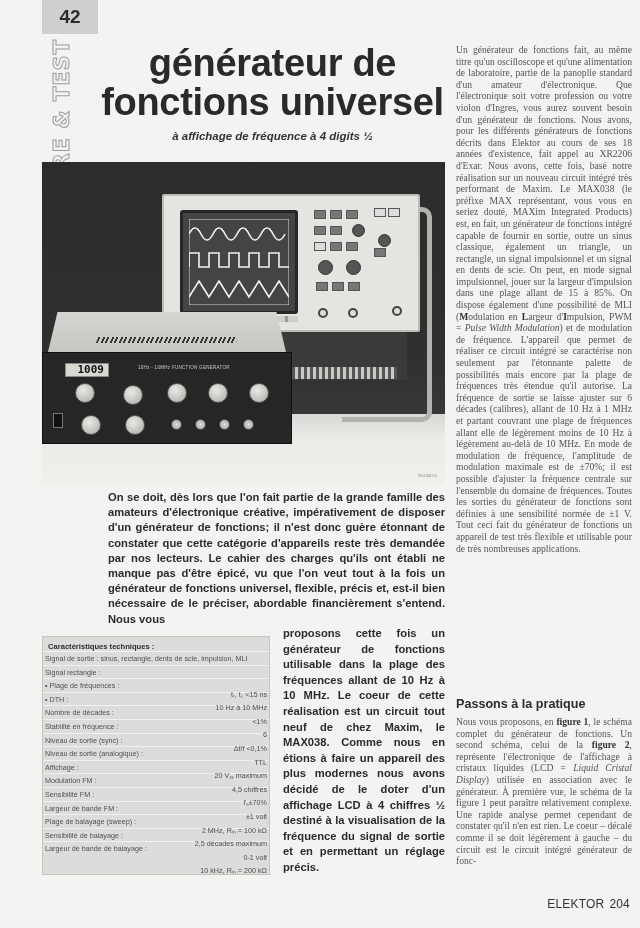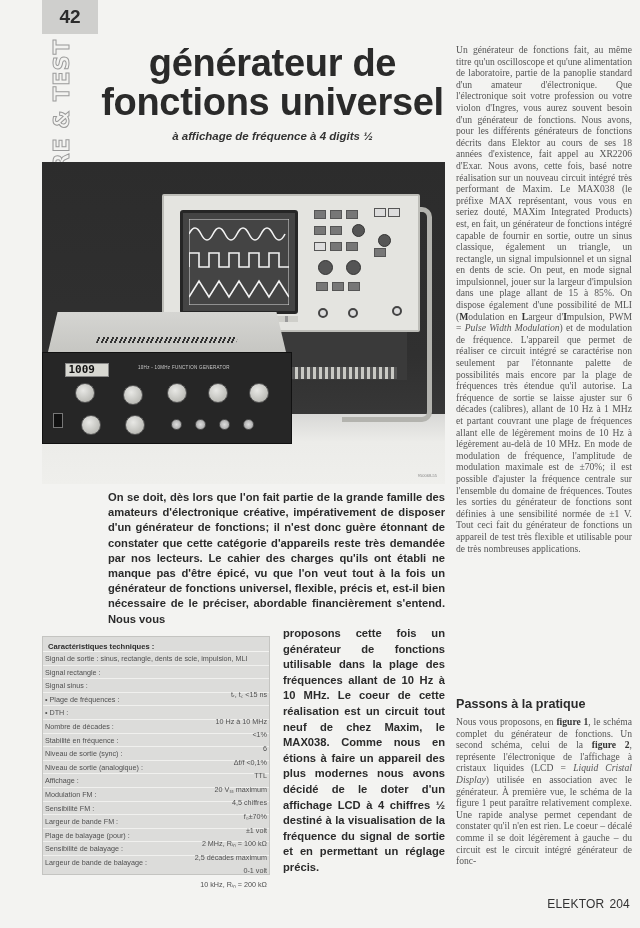--- a/index.html
+++ b/index.html
@@ -30,21 +30,21 @@
   .scope-btns { position: absolute; left: 148px; top: 8px; width: 100px; height: 120px; }
   .scope-btn { position: absolute; width: 12px; height: 9px; background: #777; border: 1px solid #555; }
   .scope-knob { position: absolute; width: 13px; height: 13px; border-radius: 50%; background: #555; border: 1px solid #333; }
   .scope-bnc { position: absolute; width: 10px; height: 10px; border-radius: 50%; background: #ddd; border: 2px solid #444; }
   .scope-softkeys { position: absolute; left: 16px; top: 120px; width: 118px; height: 6px; background: repeating-linear-gradient(90deg, #cfcfca 0 15px, #999 15px 18px); }
 
   .gen { position: absolute; left: 0; top: 150px; width: 250px; height: 150px; }
   .gen-top { position: absolute; left: 6px; top: 0; width: 238px; height: 40px; background: linear-gradient(180deg, #d5d5d2 0%, #c6c6c2 100%); clip-path: polygon(4% 0, 96% 0, 100% 100%, 0 100%); }
   .gen-vents { position: absolute; left: 55px; top: 25px; width: 140px; height: 6px; background: repeating-linear-gradient(90deg, #333 0 2px, transparent 2px 5px, #333 5px 7px, transparent 7px 9px); transform: skewX(-20deg); }
   .gen-front { position: absolute; left: 0; top: 40px; width: 250px; height: 92px; background: #262626; border: 1px solid #111; }
-  .gen-lcd { position: absolute; left: 22px; top: 10px; width: 44px; height: 14px; background: #d8d8d2; border: 1px solid #888; font-family: "DejaVu Sans Mono", monospace; font-size: 11px; line-height: 12px; text-align: right; padding-right: 13px; color: #111; font-weight: bold; }
+  .gen-lcd { position: absolute; left: 22px; top: 10px; width: 44px; height: 14px; background: #d8d8d2; border: 1px solid #888; font-family: "DejaVu Sans Mono", monospace; font-size: 11px; line-height: 12px; text-align: right; padding-right: 4px; color: #111; font-weight: bold; }
   .gen-label { position: absolute; left: 95px; top: 12px; font-size: 4.5px; color: #ccc; letter-spacing: 0.3px; white-space: nowrap; }
   .gen-knob { position: absolute; width: 20px; height: 20px; border-radius: 50%; background: radial-gradient(circle at 40% 35%, #e8e8e5 0%, #bdbdb8 70%, #8b8b86 100%); border: 1px solid #555; }
   .gen-switch { position: absolute; width: 11px; height: 11px; border-radius: 50%; background: radial-gradient(circle, #ddd 0%, #aaa 80%); border: 1px solid #555; }
   .gen-power { position: absolute; left: 10px; top: 60px; width: 10px; height: 15px; background: #111; border: 1px solid #777; }
   .photo-code { position: absolute; right: 8px; bottom: 6px; font-size: 4px; color: #888; }
 
   
   .intro { position: absolute; left: 108px; top: 490px; width: 337px; font-family: "Liberation Sans", sans-serif; font-weight: bold; font-size: 11.2px; line-height: 15.2px; color: #2b2b2b; text-align: justify; }
   .intro-cont { position: absolute; left: 283px; top: 626px; width: 162px; font-family: "Liberation Sans", sans-serif; font-weight: bold; font-size: 11.2px; line-height: 15.6px; color: #2b2b2b; text-align: justify; }
 
@@ -153,24 +153,20 @@
   <div class="specs-title">Caractéristiques techniques :</div>
   <div class="spec-row">
       <span class="spec-label">Signal de sortie : sinus, rectangle, dents de scie, impulsion, MLI</span>
       <span class="spec-value"></span>
     </div>
   <div class="spec-row">
       <span class="spec-label">Signal rectangle :</span>
       <span class="spec-value">tᵣ, t꜀ &lt;15 ns</span>
     </div>
   <div class="spec-row">
-      <span class="spec-label">Signal sinus :</span>
-      <span class="spec-value"></span>
-    </div>
-  <div class="spec-row">
       <span class="spec-label">• Plage de fréquences :</span>
       <span class="spec-value">10 Hz à 10 MHz</span>
     </div>
   <div class="spec-row">
       <span class="spec-label">• DTH :</span>
       <span class="spec-value">&lt;1%</span>
     </div>
   <div class="spec-row">
       <span class="spec-label">Nombre de décades :</span>
       <span class="spec-value">6</span>
@@ -197,21 +193,21 @@
     </div>
   <div class="spec-row">
       <span class="spec-label">Sensibilité FM :</span>
       <span class="spec-value">±1 volt</span>
     </div>
   <div class="spec-row">
       <span class="spec-label">Largeur de bande FM :</span>
       <span class="spec-value">2 MHz, Rᵢₙ = 100 kΩ</span>
     </div>
   <div class="spec-row">
-      <span class="spec-label">Plage de balayage (pour) :</span>
+      <span class="spec-label">Plage de balayage (sweep) :</span>
       <span class="spec-value">2,5 décades maximum</span>
     </div>
   <div class="spec-row">
       <span class="spec-label">Sensibilité de balayage :</span>
       <span class="spec-value">0-1 volt</span>
     </div>
   <div class="spec-row">
       <span class="spec-label">Largeur de bande de balayage :</span>
       <span class="spec-value">10 kHz, Rᵢₙ = 200 kΩ</span>
     </div>

